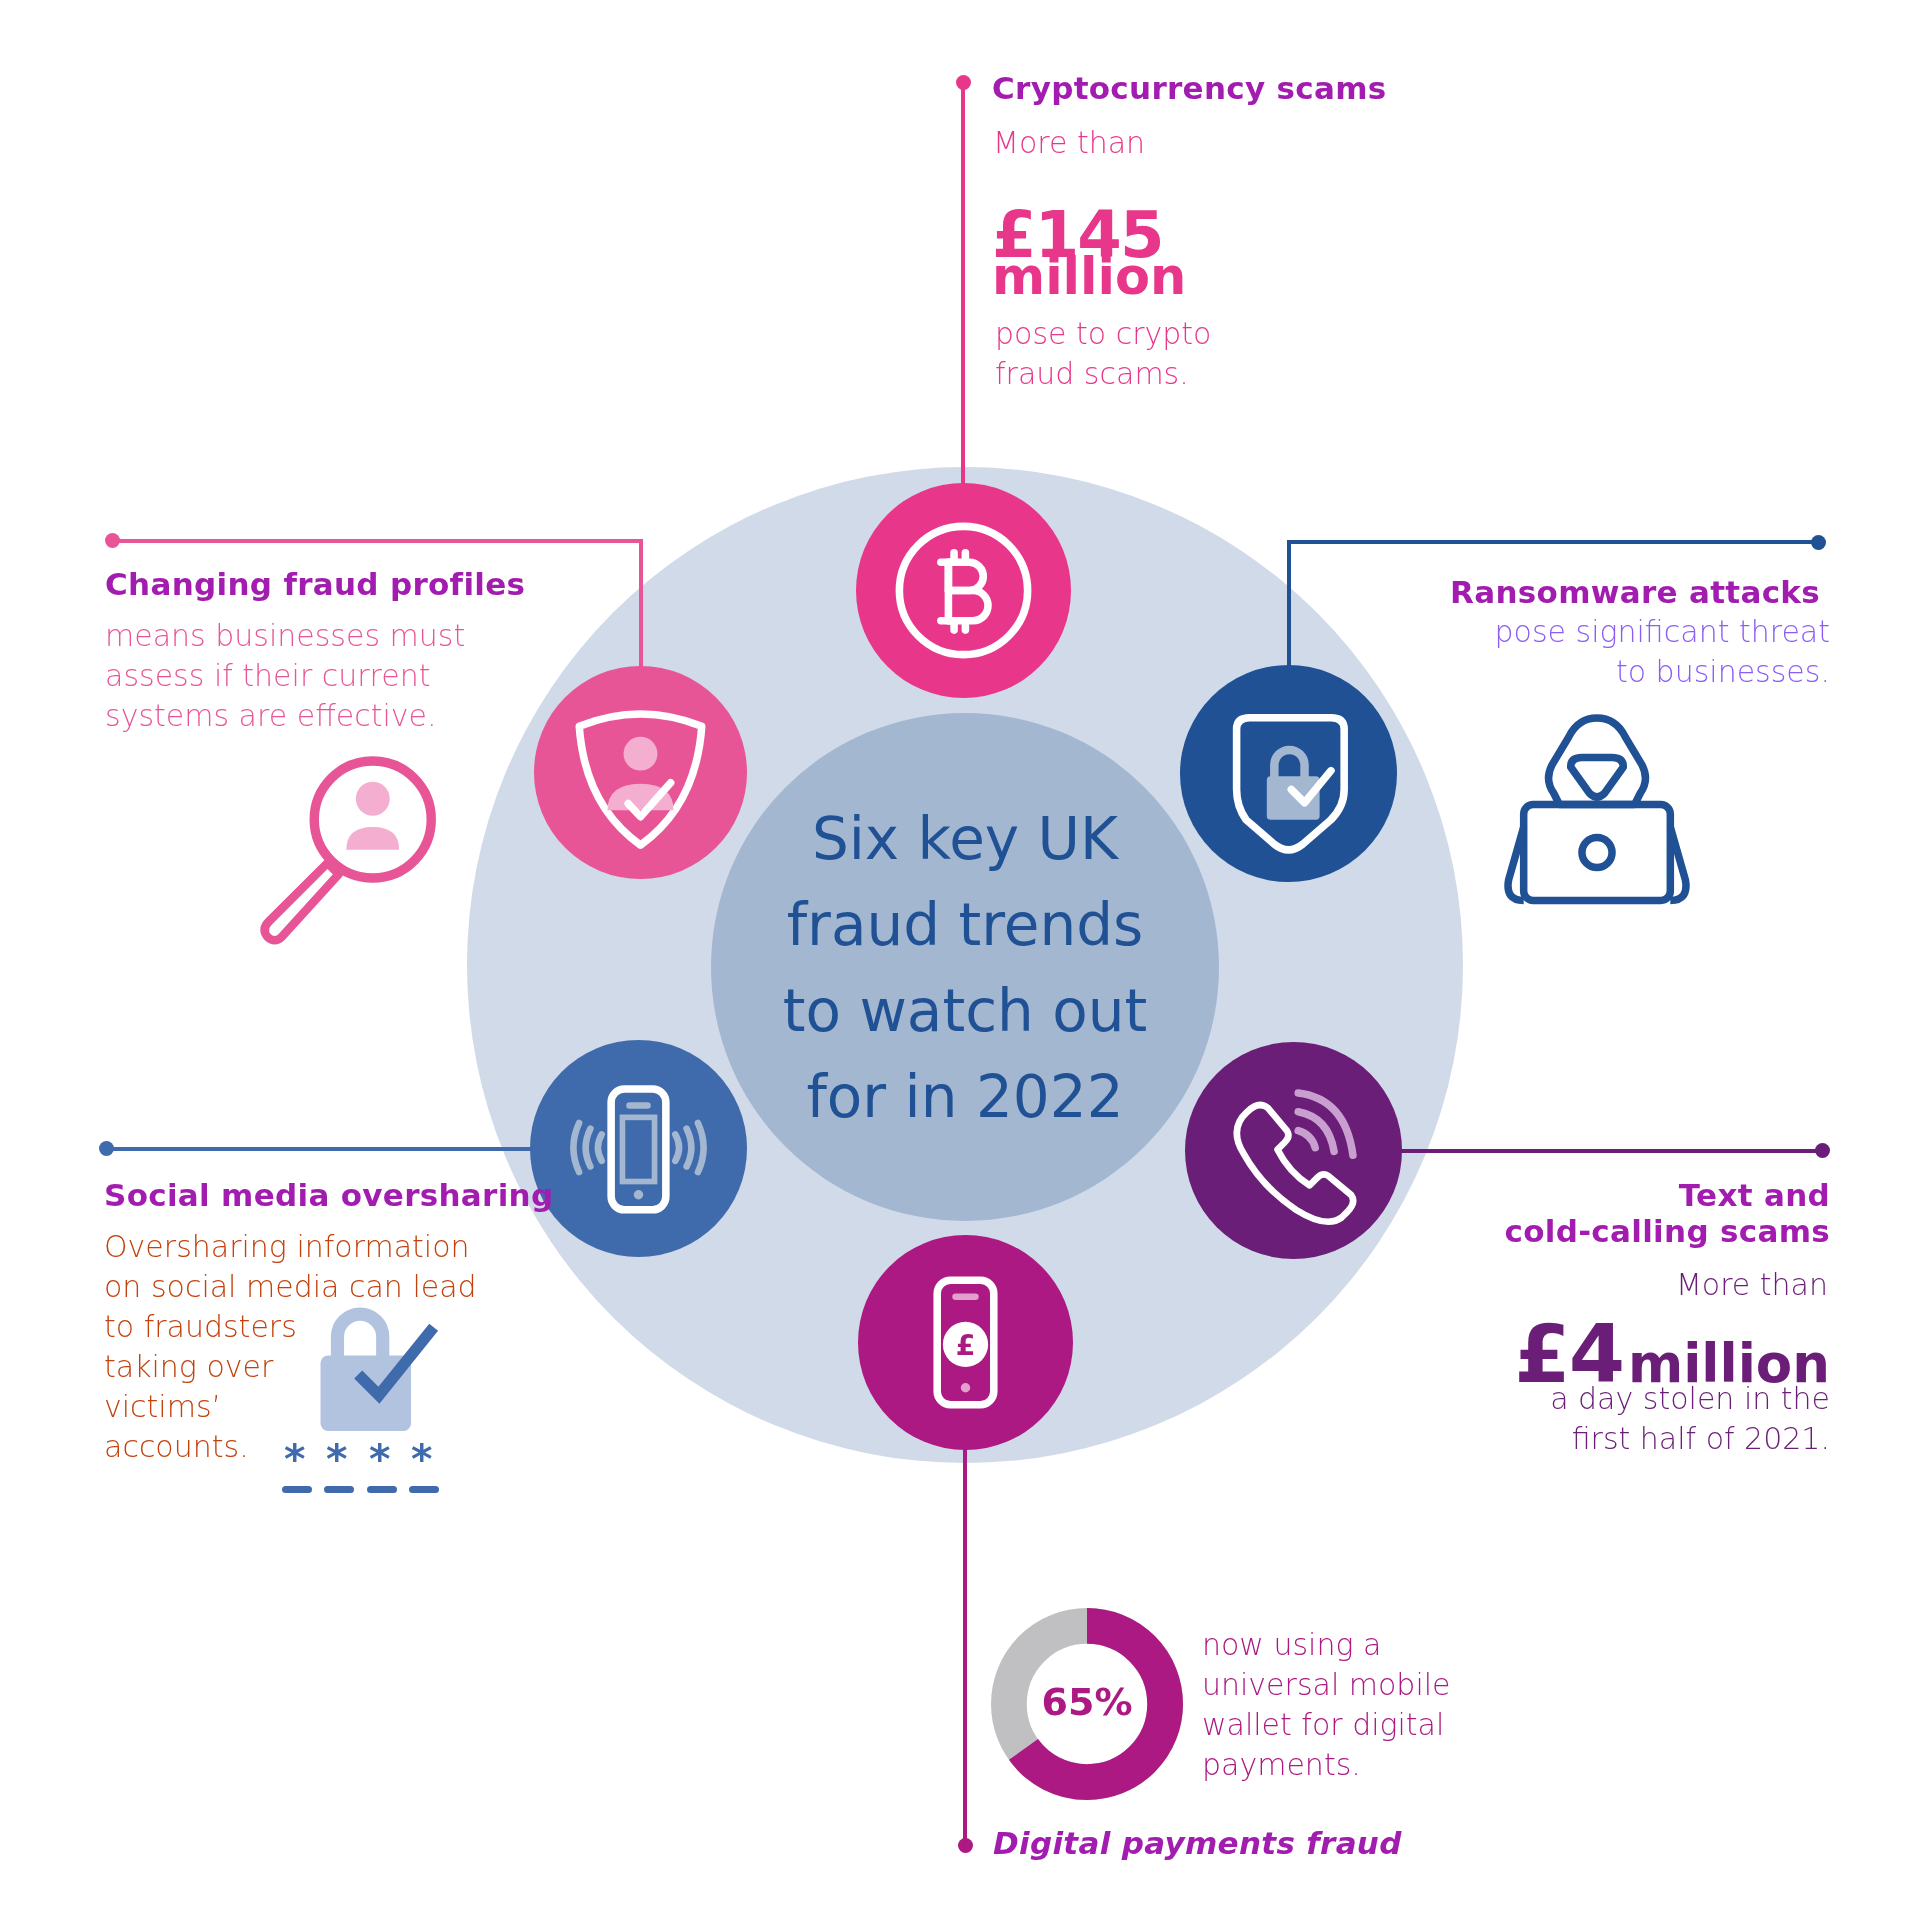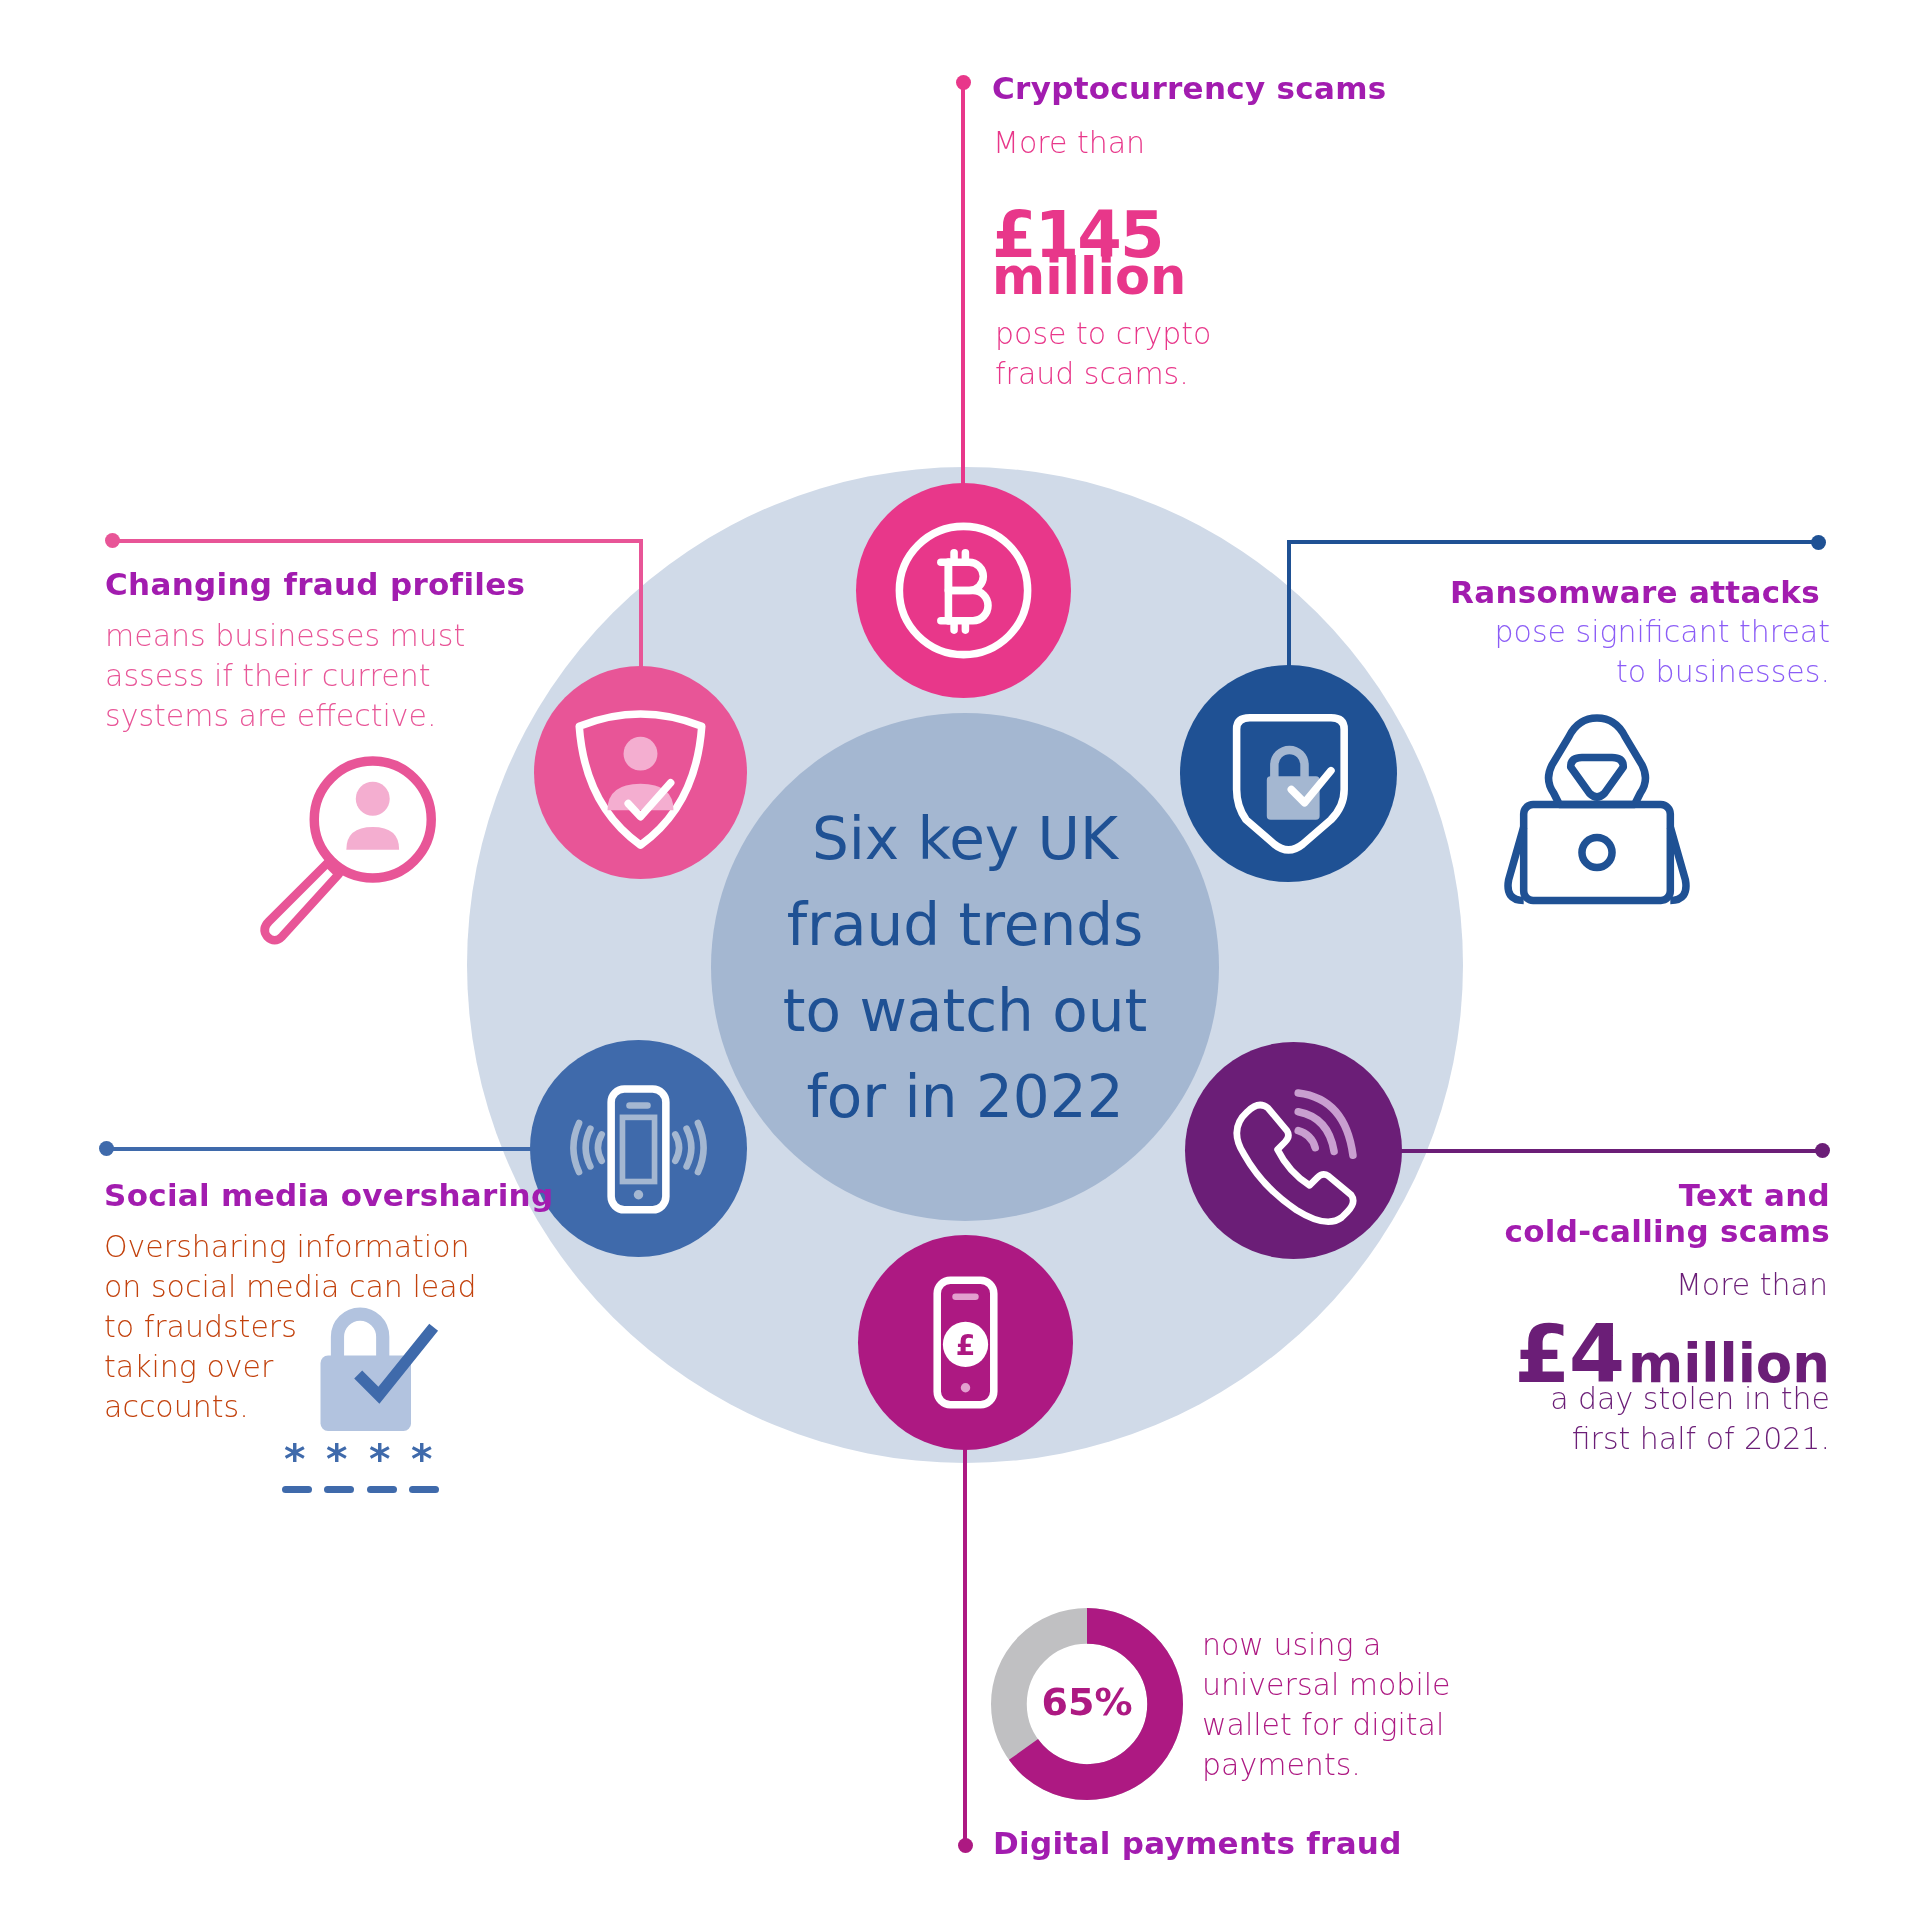--- a/index.html
+++ b/index.html
@@ -156,20 +156,21 @@
   <path d="M22 120 L6 176 Q2 198 22 198" fill="none" stroke="#1f5194" stroke-width="8" stroke-linejoin="round"></path>
   <path d="M178 120 L194 176 Q198 198 178 198" fill="none" stroke="#1f5194" stroke-width="8" stroke-linejoin="round"></path>
 </svg>
 
 <div class="heading" style="left:104px; top:1177px;">Social media oversharing</div>
 <div class="body" style="left:104px; top:1227px; color:#c2410c;">
   <span class="line-text">Oversharing information</span>
   <span class="line-text">on social media can lead</span>
   <span class="line-text">to fraudsters</span>
   <span class="line-text">taking over</span>
+  <span class="line-text">victims’</span>
   <span class="line-text">accounts.</span>
 </div>
 <svg class="abs" style="left:311px; top:1299px; width:151px; height:132px;" viewBox="0 0 160 140">
   <path d="M28 70 V40 a24 24 0 0 1 48 0 V70" fill="none" stroke="#b2c3df" stroke-width="14"></path>
   <rect x="10" y="60" width="96" height="80" rx="8" fill="#b2c3df"></rect>
   <path d="M50 80 L72 102 L130 30" fill="none" stroke="#3f6aab" stroke-width="12" stroke-linecap="butt" stroke-linejoin="miter"></path>
 </svg>
 <div class="abs" style="left:282px; top:1441px; width:169px; height:56px;">
   <span style="position:absolute; left:1.9px; top:-5.6px; font-size:41px; font-weight:bold; color:#3f6aab;">*</span>
   <span style="position:absolute; left:44px; top:-5.6px; font-size:41px; font-weight:bold; color:#3f6aab;">*</span>
@@ -199,14 +200,14 @@
   <circle cx="102" cy="102" r="83" fill="none" stroke="#c0c0c2" stroke-width="38"></circle>
   <circle cx="102" cy="102" r="83" fill="none" stroke="#ad1982" stroke-width="38" stroke-dasharray="339 522" transform="rotate(-90 102 102)"></circle>
 </svg>
 <div class="abs" style="left:991px; top:1680px; width:192px; text-align:center; font-size:38px; font-weight:bold; color:#ad1982;">65%</div>
 <div class="body" style="left:1202px; top:1625px; color:#ad1982;">
   <span class="line-text">now using a</span>
   <span class="line-text">universal mobile</span>
   <span class="line-text">wallet for digital</span>
   <span class="line-text">payments.</span>
 </div>
-<div class="heading" style="left:993px; top:1825px;">Digital payments fraud</div>
+<div class="heading" style="left:993px; top:1825px;font-style:italic;">Digital payments fraud</div>
 
 
 </body></html>

